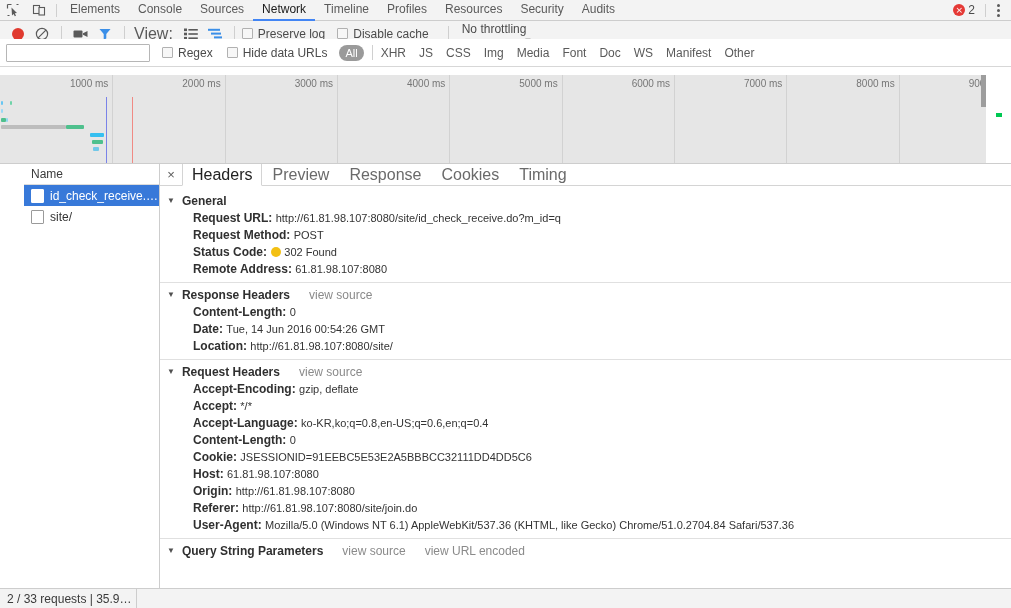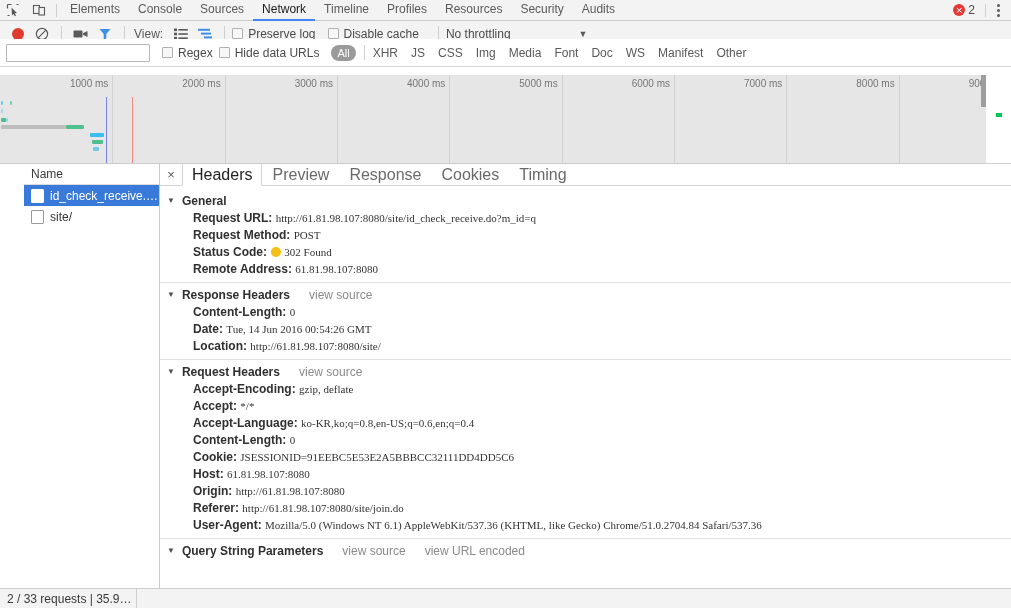--- a/index.html
+++ b/index.html
@@ -62,47 +62,47 @@
   
   #network-toolbar {
     position: absolute; top: 21px; left: 0; width: 1011px; height: 26px;
     background: #f3f3f3;
     border-bottom: 1px solid #dadada;
     display: flex; align-items: center; padding-left: 6px;
   }
   .tb-btn { width: 24px; height: 22px; display:flex; align-items:center; justify-content:center; cursor:pointer; }
   .tb-sep { width: 1px; height: 15px; background: #cfcfcf; margin: 0 7px; }
   #record-dot { width: 12px; height: 12px; border-radius: 50%; background: #e03a2f; }
-  .tb-label { font-size: 12px; color: #5a5a5a; margin: 0 6px 0 2px; }
+  .tb-label { font-size: 16px; color: #5a5a5a; margin: 0 6px 0 2px; }
   .chk-wrap { display: flex; align-items: center; gap: 5px; cursor: pointer; margin-right: 12px; }
   .chk-box {
     width: 11px; height: 11px; border: 1px solid #b1b1b1; background: #f7f7f7; border-radius: 1px;
   }
   .chk-label { font-size: 12px; color: #4b4b4b; }
   #throttle-select {
-    display:flex; align-items:center; font-size:12px; color:#4b4b4b; cursor:pointer;
+    display:flex; align-items:center; font-size:12px; color:#4b4b4b; cursor:pointer;flex-direction:column;
   }
   #throttle-caret { margin-left: 68px; font-size: 9px; color: #5a5a5a; }
 
   
   #filter-bar {
     position: absolute; top: 39px; left: 0; width: 1011px; height: 28px;
     background: #fff;
     border-bottom: 1px solid #d7d7d7;
     display: flex; align-items: center; padding-left: 6px;
   }
   #filter-input {
     width: 144px; height: 18px;
     border: 1px solid #b6b6b6; border-radius: 1px;
     background: #fff; font-size: 12px; color: #202020;
     padding: 0 4px; outline: none;
     font-family: "Liberation Sans", sans-serif;
   }
   #filter-bar .chk-wrap { margin-left: 12px; margin-right: 0; }
-  #filter-bar .chk-wrap + .chk-wrap { margin-left: 6px; }
+  #filter-bar .chk-wrap + .chk-wrap { margin-left: 14px; }
   .type-pill {
     font-size: 11px; color: #fff; background: #9a9a9a;
     border-radius: 9px; padding: 2px 6px; margin-left: 12px;
     cursor: pointer; line-height: 12px;
   }
   .fb-sep { width:1px; height:15px; background:#d0d0d0; margin: 0 8px; }
   .type-item {
     font-size: 12px; color: #5a5a5a; margin-right: 13px; cursor: pointer; white-space: nowrap;
   }
 
@@ -190,21 +190,21 @@
   }
   .tri { font-size: 8px; color: #505050; }
   .view-src {
     font-size: 12px; font-weight: normal; color: #8a8a8a; cursor: pointer; margin-left: 12px;
   }
   .hdr-line {
     padding-left: 26px; line-height: 17px;
     font-size: 12px; white-space: nowrap;
   }
   .hdr-key { font-weight: bold; color: #303030; }
-  .hdr-val { color: #333; font-family: Liberation Serif, serif; font-size: 11px; }
+  .hdr-val { color: #333; font-family: Liberation Sans, sans-serif; font-size: 11px; }
   .status-dot {
     display: inline-block; width: 10px; height: 10px; border-radius: 50%;
     background: #f3c013; vertical-align: -1px; margin: 0 3px 0 1px;
   }
   .sec-divider { border-top: 1px solid #e0e0e0; margin: 4px 0 3px -7px; }
 
   
   #status-bar {
     position: absolute; bottom: 0; left: 0; width: 1011px; height: 20px;
     background: #f3f3f3; border-top: 1px solid #cdcdcd;

